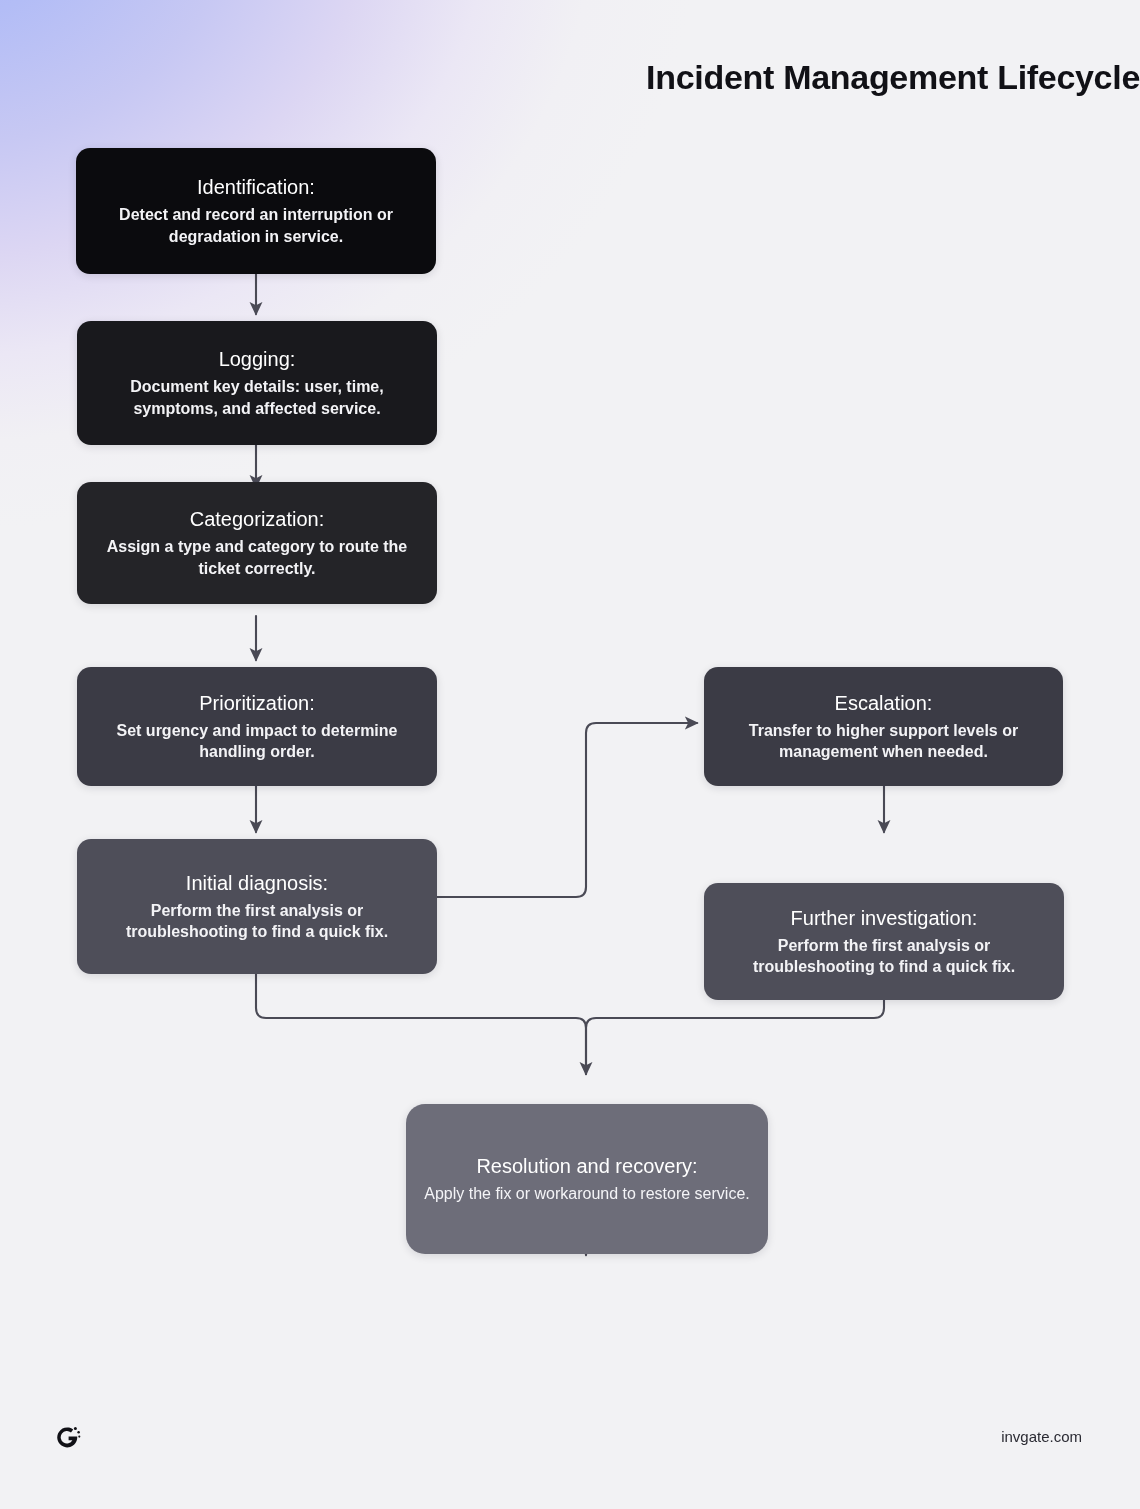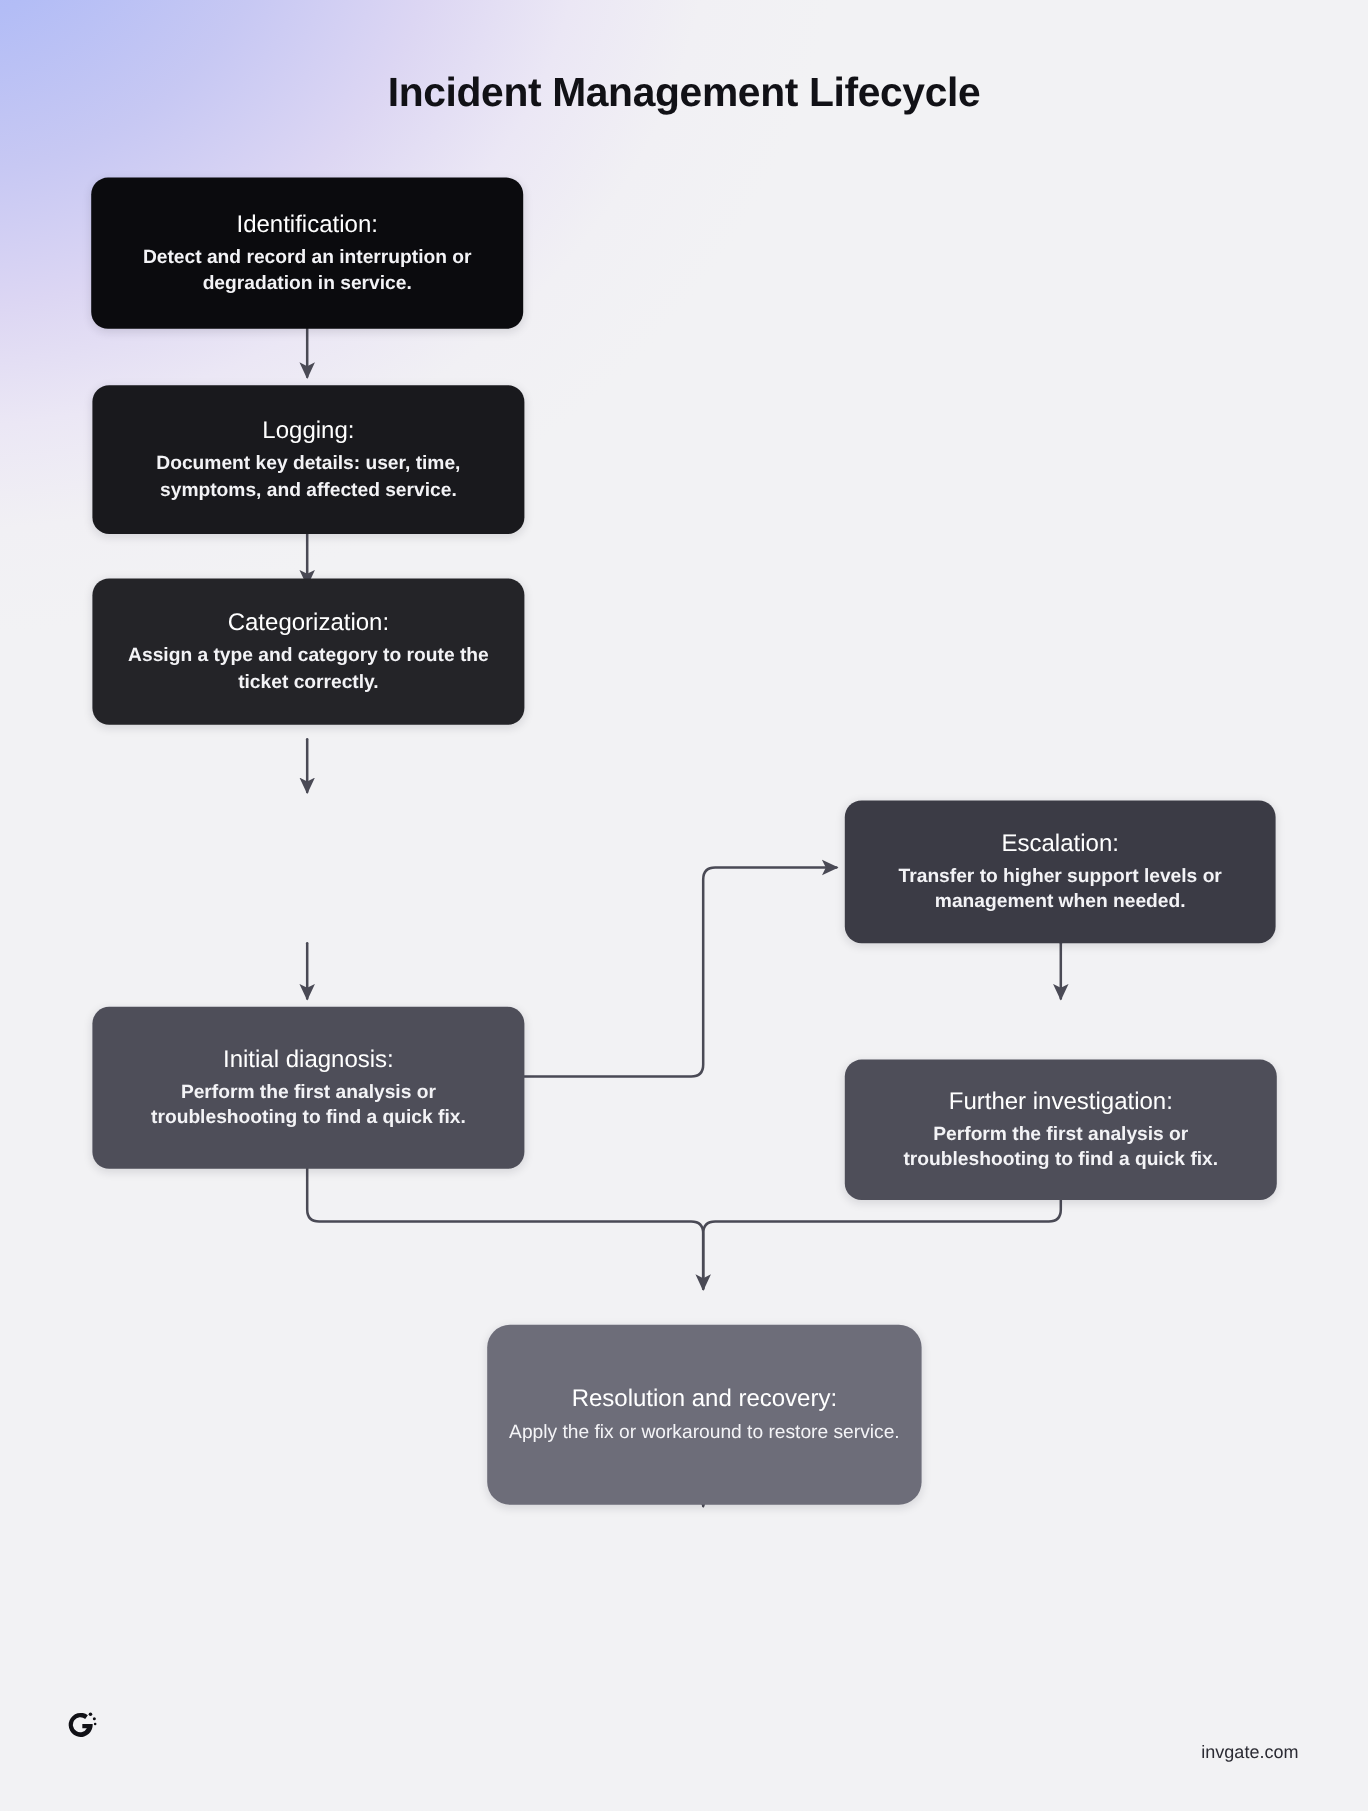--- a/index.html
+++ b/index.html
@@ -21,21 +21,21 @@
       radial-gradient(760px 620px at -60px -90px, #a9b6f7 0%, #b3bdf6 18%, #c7c8f3 38%, #dcd6f3 56%, #ebe7f5 72%, #f1f0f4 86%, #f2f2f4 100%),
       linear-gradient(135deg, #c2c7f5 0%, #e6e2f4 28%, #f1f1f4 55%, #f2f2f4 100%);
     overflow: hidden;
   }
 
   #title {
     position: absolute;
     left: 0;
     top: 58px;
     width: 1140px;
-    text-align: center;
+    text-align: right;
     font-size: 34px;
     font-weight: bold;
     color: #111116;
     letter-spacing: -0.3px;
   }
 
   svg#wires {
     position: absolute;
     left: 0;
     top: 0;
@@ -83,21 +83,20 @@
     top: 1424px;
     width: 28px;
     height: 28px;
   }
   #footer-url {
     position: absolute;
     right: 58px;
     top: 1428px;
     font-size: 15px;
     color: #2b2b33;
-    margin-top: 24px;
   }
 </style>
 </head>
 <body>
 
 <div id="canvas">
 
   <div id="title">Incident Management Lifecycle</div>
 
   <svg id="wires" viewBox="0 0 1140 1509">
@@ -132,20 +131,24 @@
   <div class="node" style="left: 76px; top: 148px; width: 360px; height: 126px; background: rgb(11, 11, 14);">
     <div class="t">Identification:</div>
     <div class="d">Detect and record an interruption or degradation in service.</div>
   </div>
 
   <div class="node" style="left: 77px; top: 482px; width: 360px; height: 122px; background: rgb(36, 36, 40);">
     <div class="t">Categorization:</div>
     <div class="d">Assign a type and category to route the ticket correctly.</div>
   </div>
 
+  <div class="node" style="left: 77px; top: 667px; width: 360px; height: 119px; background: rgb(59, 59, 69);">
+    <div class="t">Prioritization:</div>
+    <div class="d">Set urgency and impact to determine handling order.</div>
+  </div>
 
   <div class="node" style="left: 77px; top: 839px; width: 360px; height: 135px; background: rgb(78, 78, 89);">
     <div class="t">Initial diagnosis:</div>
     <div class="d">Perform the first analysis or troubleshooting to find a quick fix.</div>
   </div>
 
   <div class="node" style="left: 704px; top: 667px; width: 359px; height: 119px; background: rgb(59, 59, 69);">
     <div class="t">Escalation:</div>
     <div class="d">Transfer to higher support levels or management when needed.</div>
   </div>

